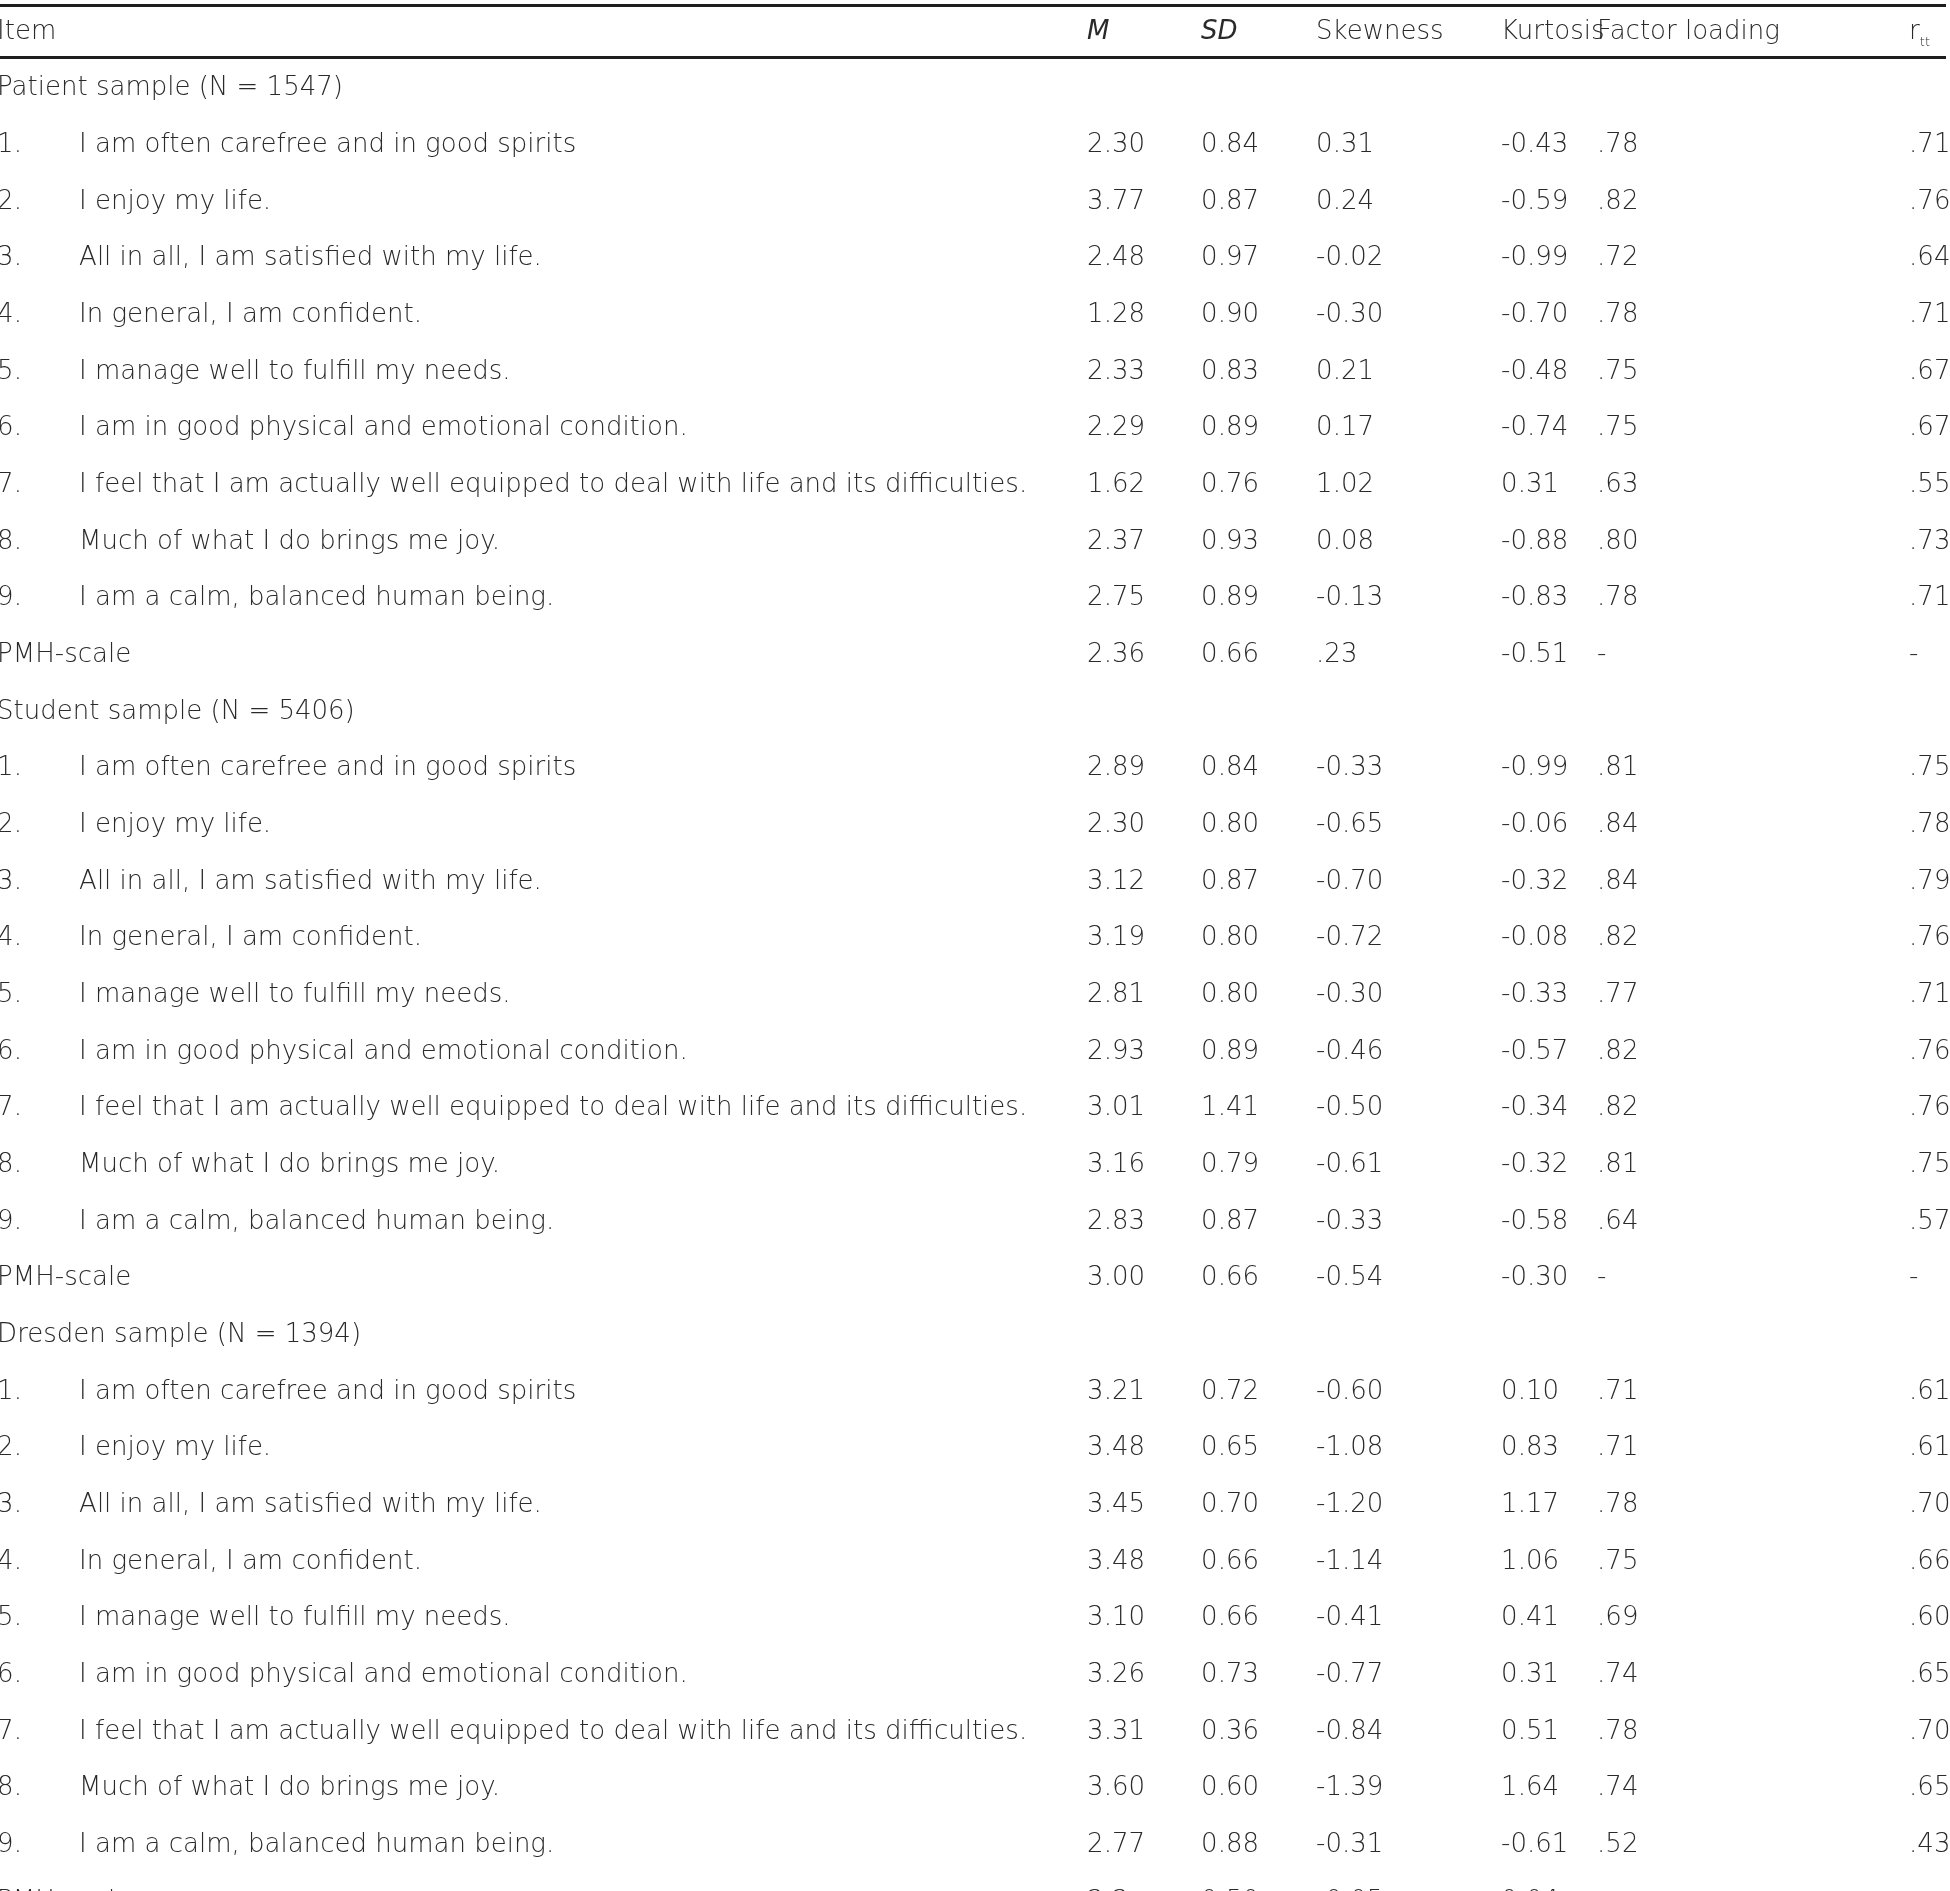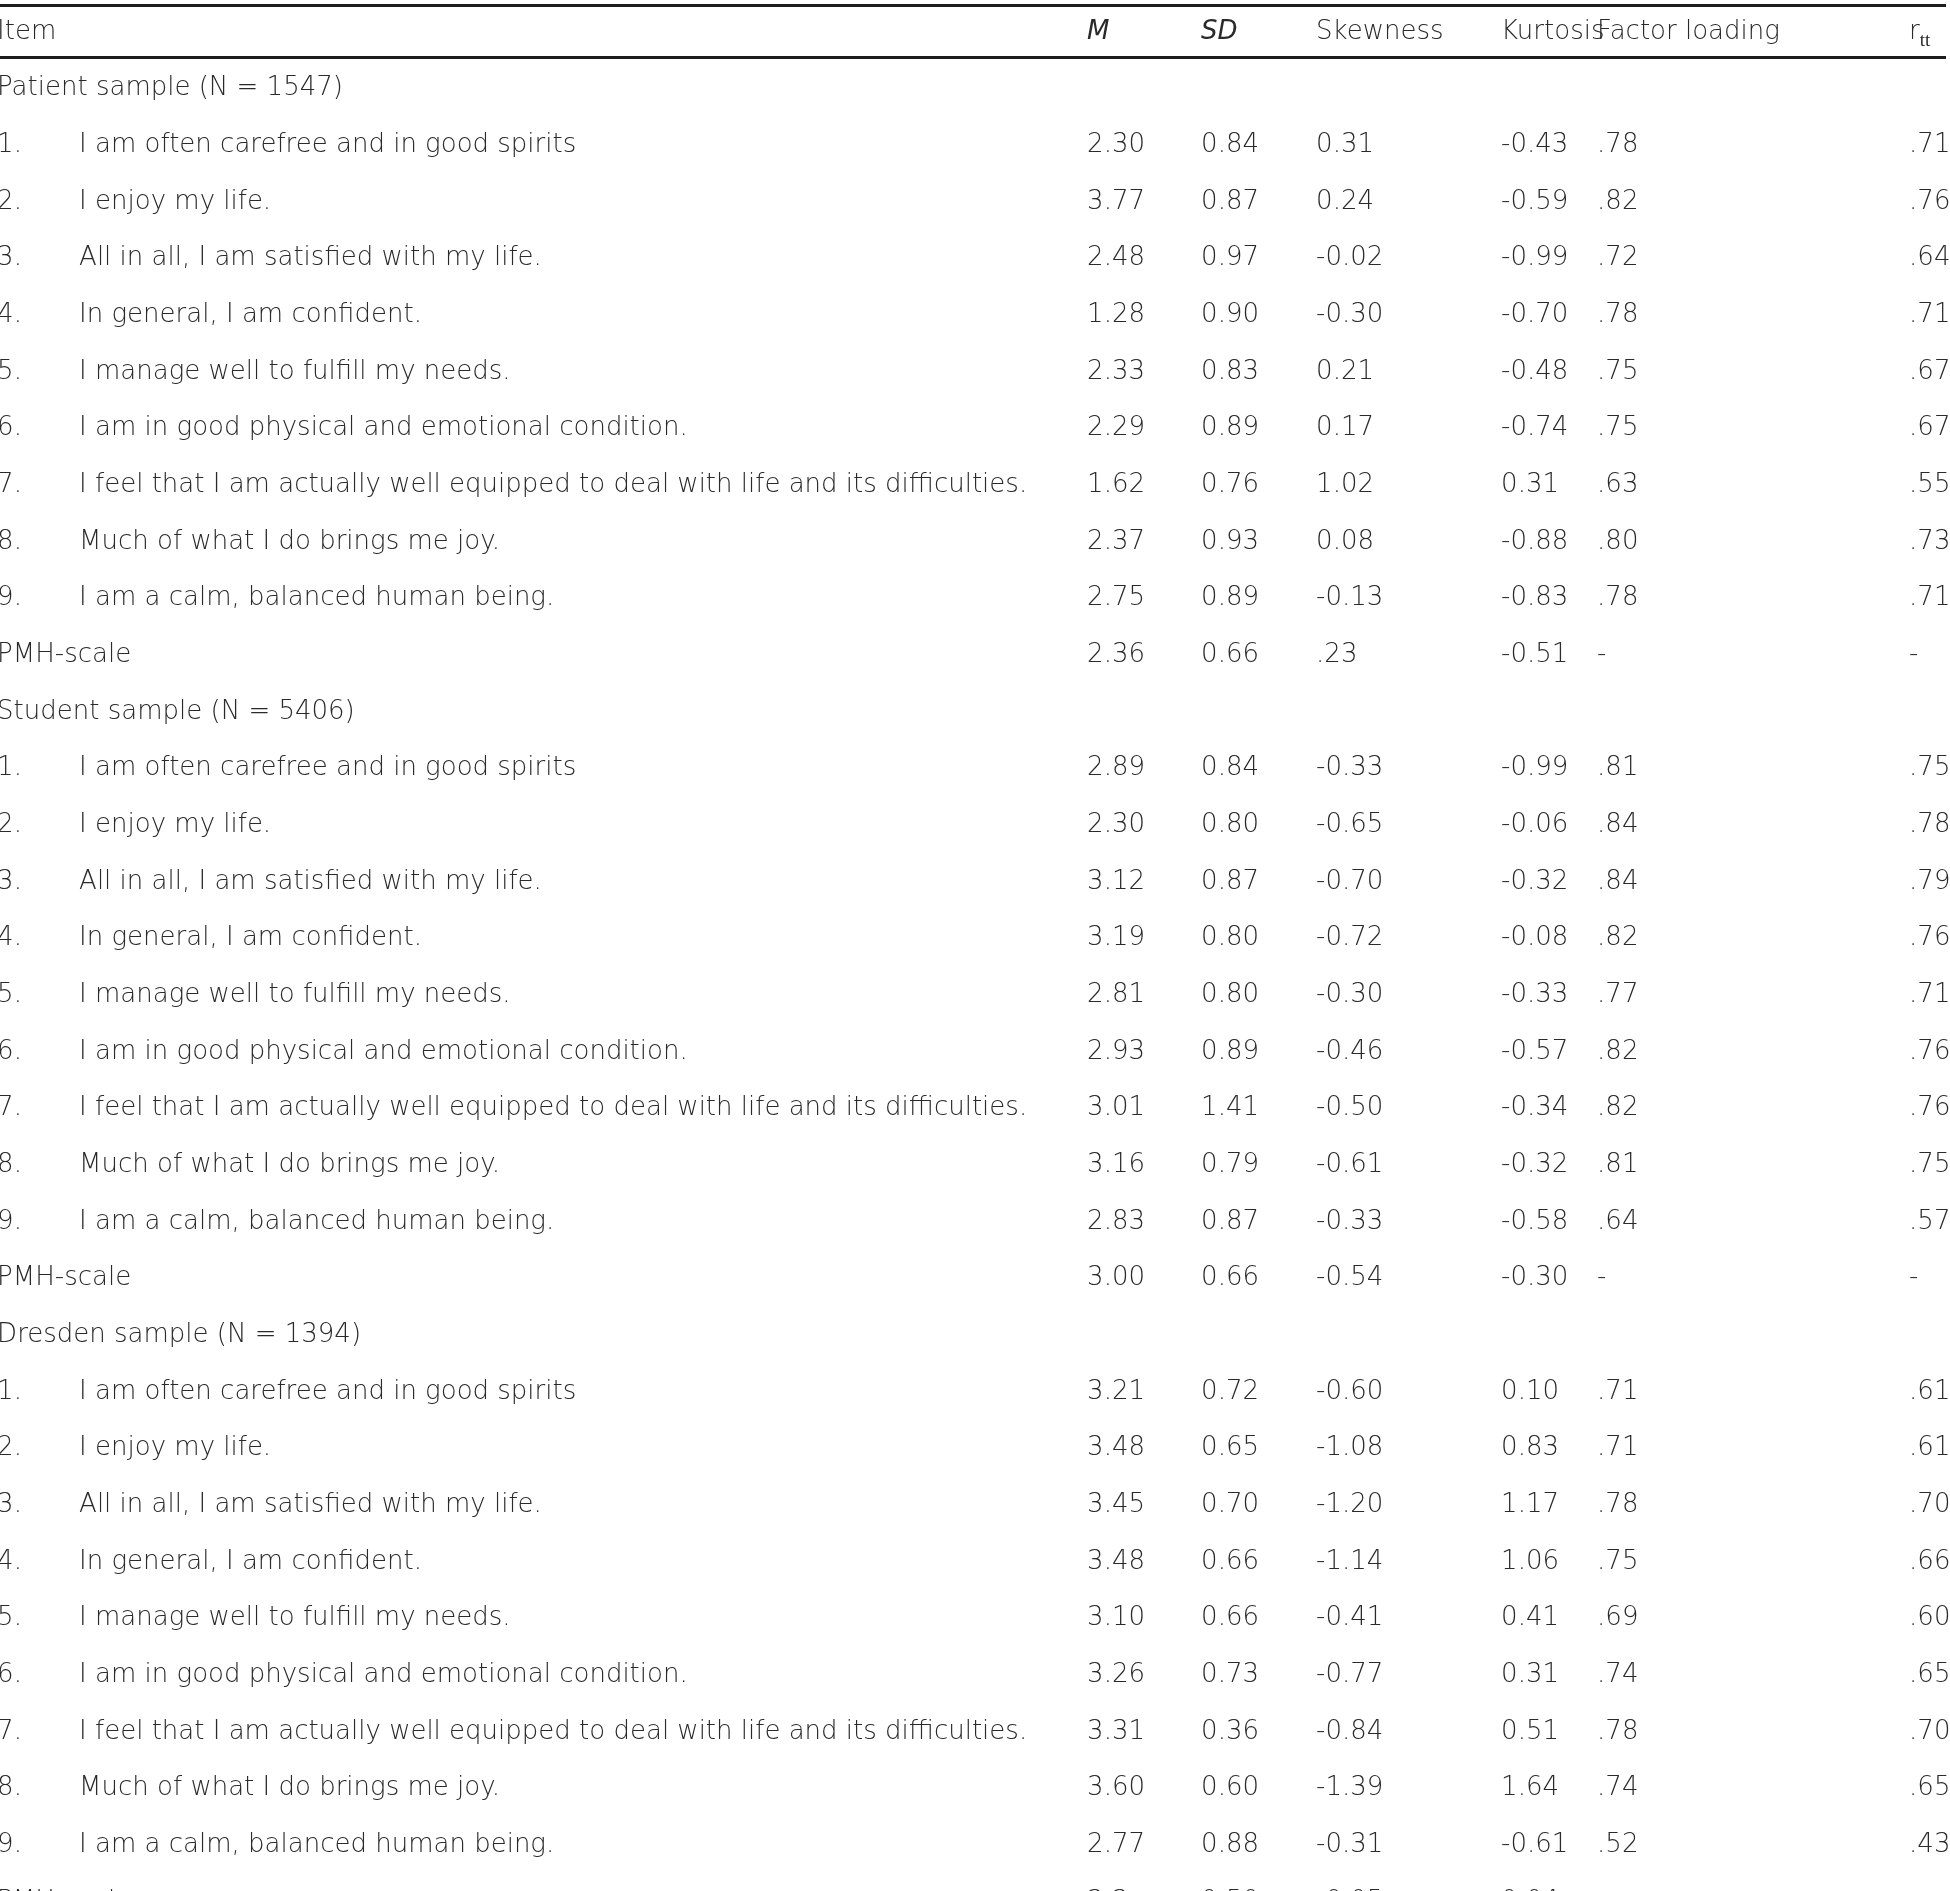--- a/index.html
+++ b/index.html
@@ -20,21 +20,21 @@
     .c-item { left: 0; }
     .c-num { left: 0; }
     .c-text { left: 82px; }
     .c-m { left: 1090px; }
     .c-sd { left: 1204px; }
     .c-skew { left: 1319px; }
     .c-kurt { left: 1504px; }
     .c-fl { left: 1580px; margin-left: 20px; }
     .c-rtt { left: 1912px; }
     .hdr .it { font-style: italic; }
-    .sub { font-size: 19px; position: relative; top: 6.8px; font-family: Liberation Serif, serif; }
+    .sub { font-size: 13px; position: relative; top: 6.8px; }
     .row span { color: #2a2a2a; }
   </style>
 </head>
 <body>
 
 <div class="table-wrap">
   <div class="rule-top"></div>
 
   <div class="row hdr" style="top:1.9px">
     <span class="cell c-item">Item</span>

